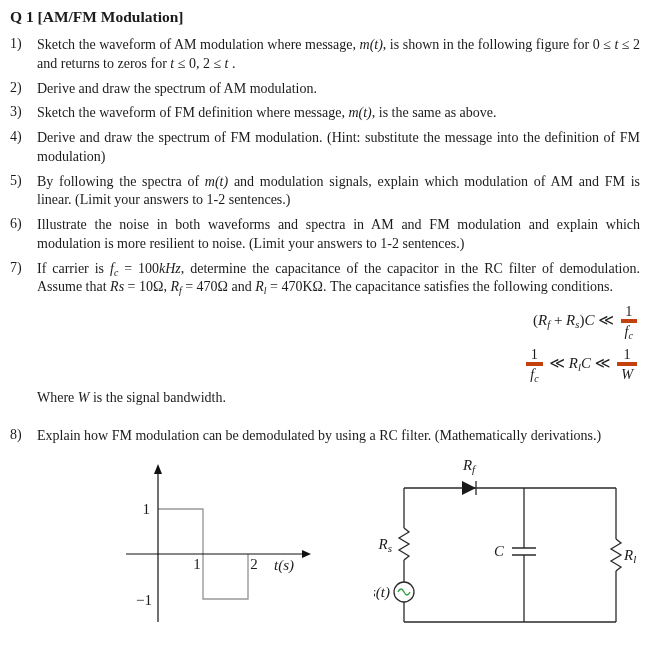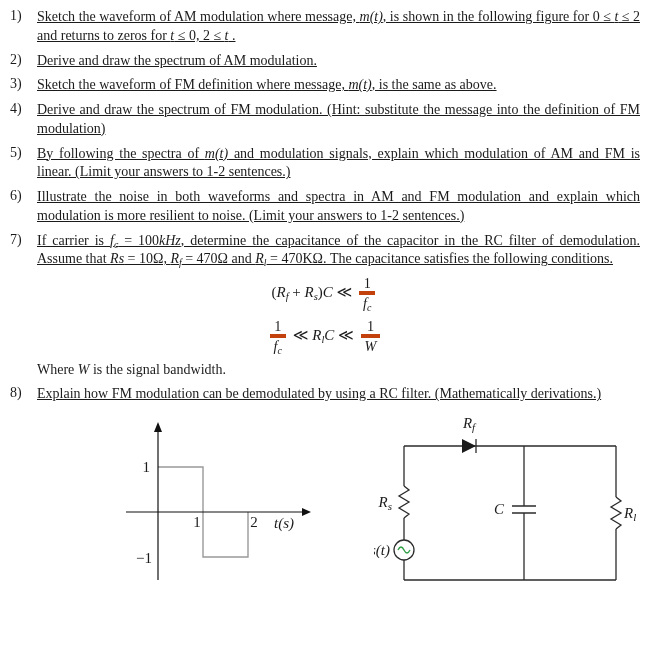--- a/index.html
+++ b/index.html
@@ -4,43 +4,44 @@
 <style>
   html,body{margin:0;padding:0;}
   body{
     width:649px;height:654px;overflow:hidden;background:#ffffff;
     color:#1b1b1b;font-family:"Liberation Serif",serif;font-size:14px;
   }
   .page{padding:8px 9px 0 10px;}
   .title{font-weight:bold;font-size:15.5px;margin:0 0 10px 0;}
   .item{display:flex;margin:0 0 6px 0;}
   .inum{flex:0 0 27px;}
-  .itxt{flex:1;text-align:justify;line-height:1.34;text-decoration:underline;}
+  .itxt{flex:1;text-align:justify;line-height:1.34;}
   .it{font-style:italic;}
   sub{font-size:0.7em;font-style:italic;vertical-align:-0.32em;line-height:0;}
-  .equation{text-align:center;font-size:15px;margin:4px 0 6px 0;}
+  .equation{text-align:right;font-size:15px;margin:4px 0 6px 0;}
   .frac{display:inline-flex;flex-direction:column;align-items:center;vertical-align:middle;margin:0 3px;line-height:1.15;}
   .fnum,.fden{display:block;padding:0 4px;font-size:0.95em;}
   .fden{border-top:4px solid #c2410c;}
-  .note{margin:0 0 6px 27px;line-height:1.34;}
+  .note{margin:0 0 20px 27px;line-height:1.34;}
   .figures{display:flex;align-items:flex-start;margin-top:2px;}
   .wave-svg{margin-left:88px;margin-top:10px;flex:none;}
   .circ-svg{margin-left:36px;flex:none;}
   svg text{font-family:"Liberation Serif",serif;font-size:15px;fill:#1b1b1b;}
   .svgit{font-style:italic;}
   .svgsub{font-size:11px;font-style:italic;}
   .wire{stroke:#2b2b2b;stroke-width:1.3;fill:none;}
   .axis{stroke:#111111;stroke-width:1.2;fill:none;}
   .pulse{fill:none;stroke-width:1.4;}
 </style>
 </head>
 <body>
 
 <div class="page">
 
+  <div class="title">Q 1 [AM/FM Modulation]</div>
 
   <div class="content">
 
     <div class="item">
       <span class="inum">1)</span>
       <span class="itxt"><span>Sketch the waveform of AM modulation where message, </span><span class="it">m(t)</span><span>, is shown in the following figure for 0 ≤ </span><span class="it">t</span><span> ≤ 2 and returns to zeros for </span><span class="it">t</span><span> ≤ 0, 2 ≤ </span><span class="it">t</span><span> .</span></span>
     </div>
 
     <div class="item">
       <span class="inum">2)</span>

